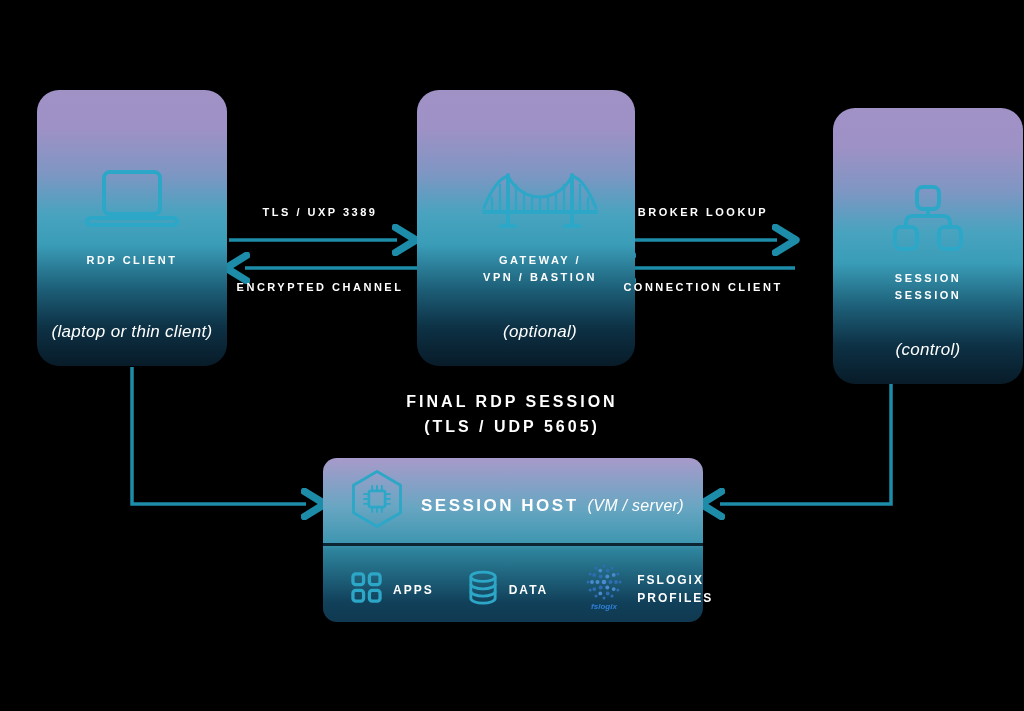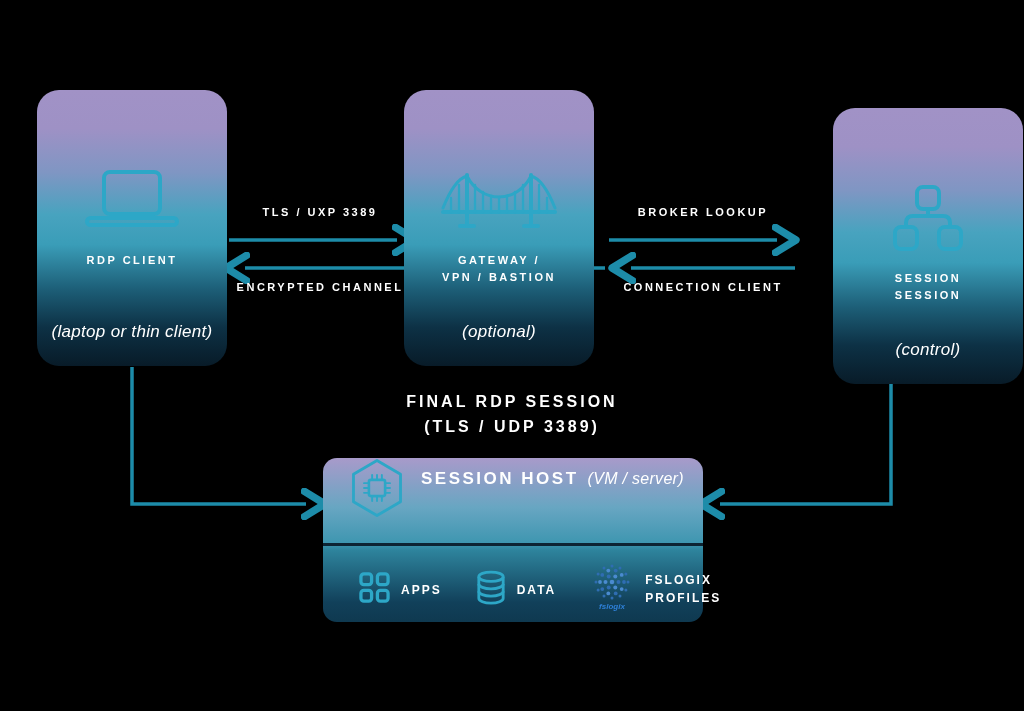--- a/index.html
+++ b/index.html
@@ -9,21 +9,21 @@
   }
   
   .node{
     position:absolute;width:190px;height:276px;border-radius:22px;
     display:flex;flex-direction:column;align-items:center;
     background:linear-gradient(180deg,
       #a192c6 0%,#9e91c5 14%,#7f96c3 30%,#48a3bf 45%,
       #3a9db8 56%,#1d5f78 72%,#0d3145 86%,#081b28 100%);
   }
   .node-rdp{left:37px;top:90px;}
-  .node-gw{left:404px;top:90px;}
+  .node-gw{left:417px;top:90px;padding-left:28px;}
   .node-broker{left:797px;top:108px;margin-left:36px;}
   .node-icon{margin-top:78px;height:64px;display:flex;align-items:center;justify-content:center;}
   .node-title{margin-top:20px;font-size:11px;font-weight:bold;letter-spacing:2.5px;
     line-height:1.5;text-align:center;}
   .node-sub{position:absolute;bottom:24px;width:100%;text-align:center;
     font-style:italic;font-size:17px;letter-spacing:.3px;}
   
   .arrow-label{
     position:absolute;width:280px;text-align:center;
     font-size:11px;font-weight:bold;letter-spacing:2.5px;white-space:nowrap;
@@ -37,26 +37,26 @@
     font-size:16px;font-weight:bold;letter-spacing:3px;line-height:1.55;
   }
   
   .host{
     position:absolute;left:323px;top:458px;width:380px;height:164px;border-radius:14px;
     background:linear-gradient(180deg,
       #a89aca 0%,#68a6c2 30%,#3e96b0 52%,#2e849d 56%,#11405a 88%,#0f3950 100%);
   }
   .host-divider{position:absolute;left:0;top:85px;width:100%;height:3px;background:#0d2433;}
   .host-top{position:absolute;left:0;top:0;width:100%;height:85px;
-    display:flex;padding-left:26px;box-sizing:border-box;}
+    display:flex;align-items:center;padding-left:26px;box-sizing:border-box;}
   .host-title-wrap{margin-left:16px;white-space:nowrap;display:flex;align-items:baseline;}
   .host-title{font-size:17px;font-weight:bold;letter-spacing:2.5px;}
   .host-suffix{font-style:italic;font-size:16px;letter-spacing:.3px;margin-left:9px;margin-top:12px;}
   .host-bottom{position:absolute;left:0;top:88px;width:100%;height:87px;
-    display:flex;align-items:center;padding-left:36px;box-sizing:border-box;}
+    display:flex;align-items:center;padding-left:28px;box-sizing:border-box;}
   .host-item{display:flex;align-items:center;}
   .host-item + .host-item{margin-left:34px;}
   .host-item-label{margin-left:11px;font-size:12px;font-weight:bold;letter-spacing:2px;}
   .host-item-label.two-line{line-height:1.45;}
   
   .wires{position:absolute;left:0;top:0;width:1024px;height:711px;}
 </style>
 </head>
 <body>
 
@@ -141,21 +141,21 @@
     <div class="node-sub">(control)</div>
   </div>
 
   <div class="arrow-label lbl-tls">TLS / UXP 3389</div>
   <div class="arrow-label lbl-enc">ENCRYPTED CHANNEL</div>
   <div class="arrow-label lbl-lookup">BROKER LOOKUP</div>
   <div class="arrow-label lbl-ticket">CONNECTION CLIENT</div>
 
   <div class="final-label">
     <div>FINAL RDP SESSION</div>
-    <div>(TLS / UDP 3389)</div>
+    <div>(TLS / UDP 5605)</div>
   </div>
 
   <div class="host">
     <div class="host-top">
       <span>
         <svg width="56" height="60" viewBox="0 0 68 74" fill="none" stroke="#2da7c7" stroke-linejoin="round" stroke-linecap="round">
           <path d="M34 3 L63 20 V54 L34 71 L5 54 V20 Z" stroke-width="3.5"></path>
           <rect x="24" y="27" width="20" height="20" rx="2.5" stroke-width="3.2"></rect>
           <g stroke-width="2.4">
             <path d="M28 21 v6"></path>

